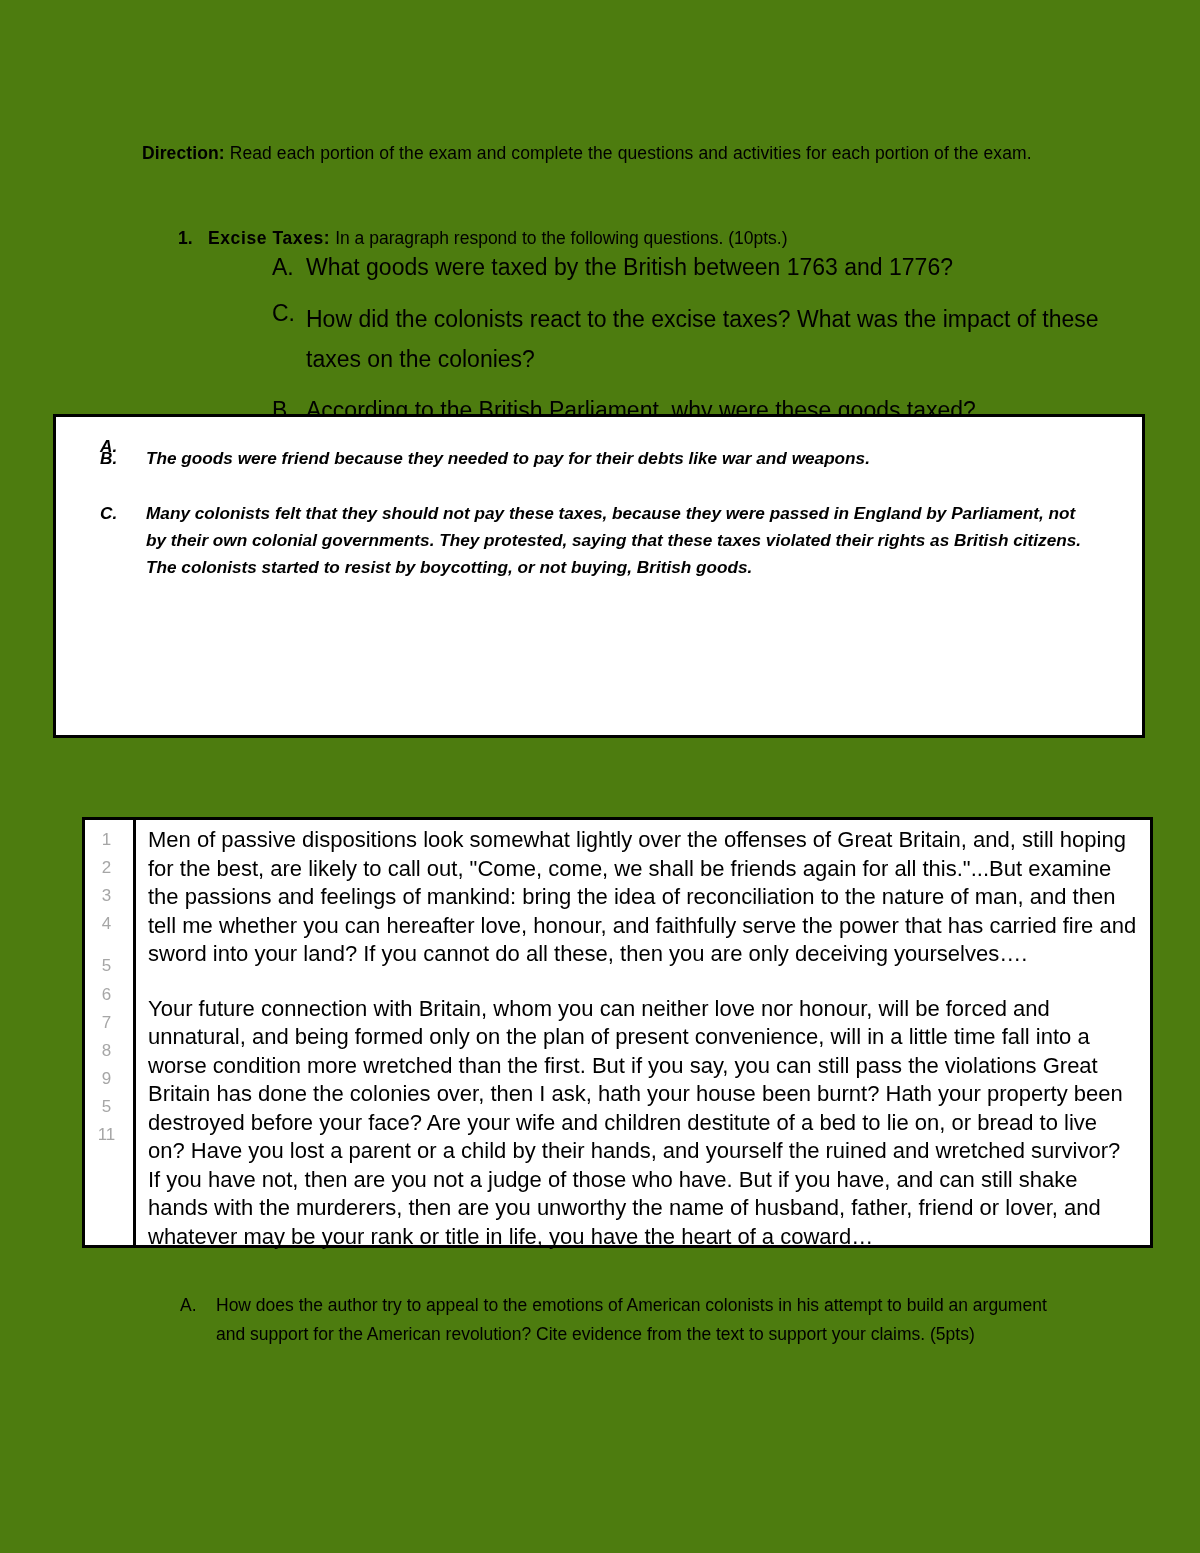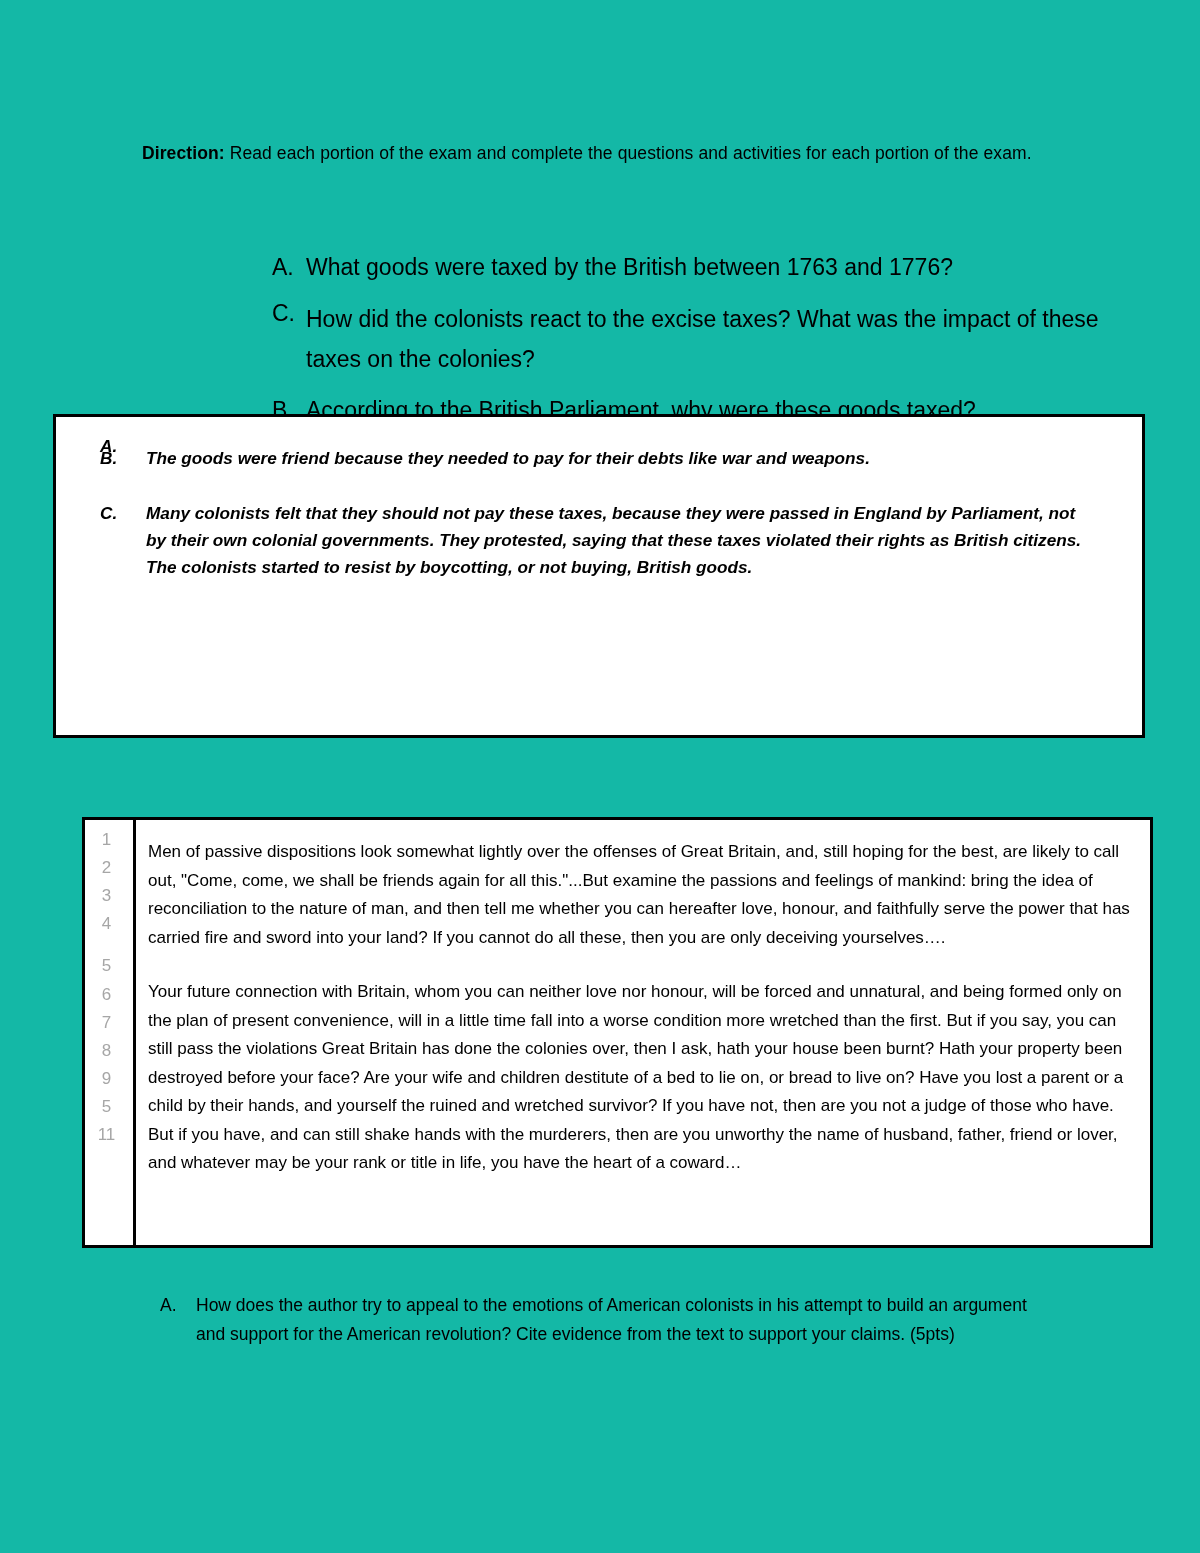--- a/index.html
+++ b/index.html
@@ -15,21 +15,21 @@
     position: relative;
     overflow: hidden;
   }
 
   .page {
     position: absolute;
     left: 0;
     top: 0;
     width: 1200px;
     height: 1553px;
-    background: #14b8a6;
+    background: #4d7c0f;
   }
 
   
   .direction {
     position: absolute;
     left: 142px;
     top: 138px;
     width: 900px;
     font-size: 17.5px;
     line-height: 31px;
@@ -150,34 +150,34 @@
     position: absolute;
     left: 0;
     width: 43px;
     text-align: center;
     color: #a6a6a6;
     font-size: 17px;
     line-height: 18px;
   }
   .quotetext {
     flex: 1 1 auto;
-    padding: 18px 13px 0 12px;
-    font-size: 17px;
+    padding: 6px 13px 0 12px;
+    font-size: 22px;
     line-height: 28.5px;
     box-sizing: border-box;
   }
   .quotetext p {
     margin: 0 0 26px 0;
   }
   .quotetext p:last-child { margin-bottom: 0; }
 
   
   .bottomq {
     position: absolute;
-    left: 160px;
+    left: 180px;
     top: 1291px;
     width: 900px;
     font-size: 17.5px;
     line-height: 29px;
   }
   .bottomq .letter {
     display: inline-block;
     width: 36px;
     vertical-align: top;
   }
@@ -189,20 +189,23 @@
 </style>
 </head>
 <body>
 
 <div class="page">
 
   <div class="direction">
     <b>Direction:</b><span> Read each portion of the exam and complete the questions and activities for each portion of the exam.</span>
   </div>
 
+  <div class="item1">
+    <span class="num">1.</span><span class="strongtitle">Excise Taxes:</span><span> In a paragraph respond to the following questions. (10pts.)</span>
+  </div>
 
   <div class="sublist">
     <div class="row a">
       <span class="letter">A.</span><span class="txt">What goods were taxed by the British between 1763 and 1776?</span>
     </div>
     <div class="row c">
       <span class="letter">C.</span><span class="txt">How did the colonists react to the excise taxes? What was the impact of these taxes on the colonies?</span>
     </div>
     <div class="row b">
       <span class="letter">B.</span><span class="txt">According to the British Parliament, why were these goods taxed?</span>

